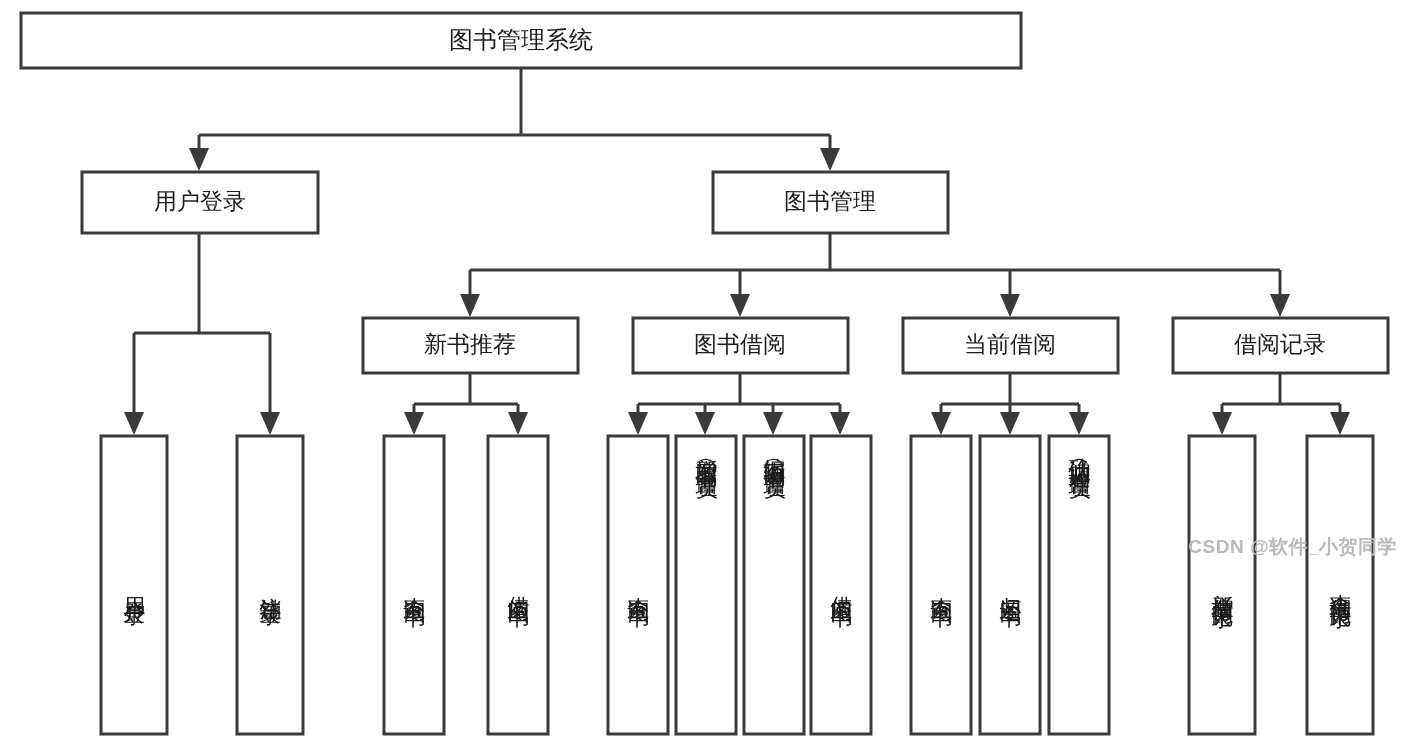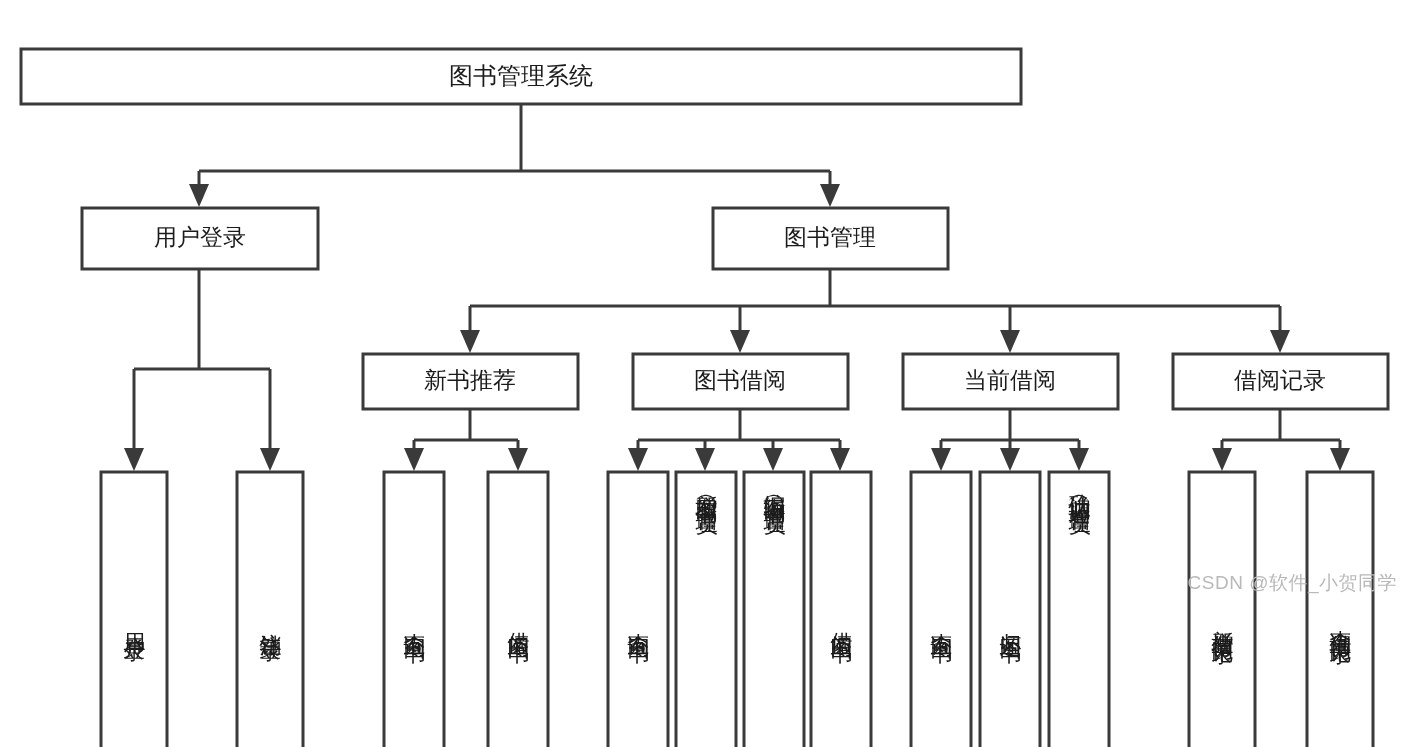--- a/index.html
+++ b/index.html
@@ -11,21 +11,20 @@
     width: 1405px;
     height: 747px;
     font-family: "Liberation Sans", "DejaVu Sans", sans-serif;
     overflow: hidden;
     position: relative;
   }
   #diagram-root {
     position: relative;
     width: 1405px;
     height: 564px;
-    margin-top: 36px;
   }
   svg.diagram-canvas {
     position: absolute;
     top: 0;
     left: 0;
     width: 1405px;
     height: 747px;
     display: block;
   }
   .node-box {
@@ -73,20 +72,21 @@
   }
   .watermark {
     position: absolute;
     right: 8px;
     bottom: 4px;
     font-family: "Liberation Sans", "DejaVu Sans", sans-serif;
     font-size: 19px;
     color: #b9b9b9;
     white-space: nowrap;
     letter-spacing: 0.5px;
+    font-weight: bold;
   }
 </style>
 </head>
 <body>
 
 <div id="diagram-root">
 
   <svg class="diagram-canvas" viewBox="0 0 1405 747" xmlns="http://www.w3.org/2000/svg">
 
     <g>

